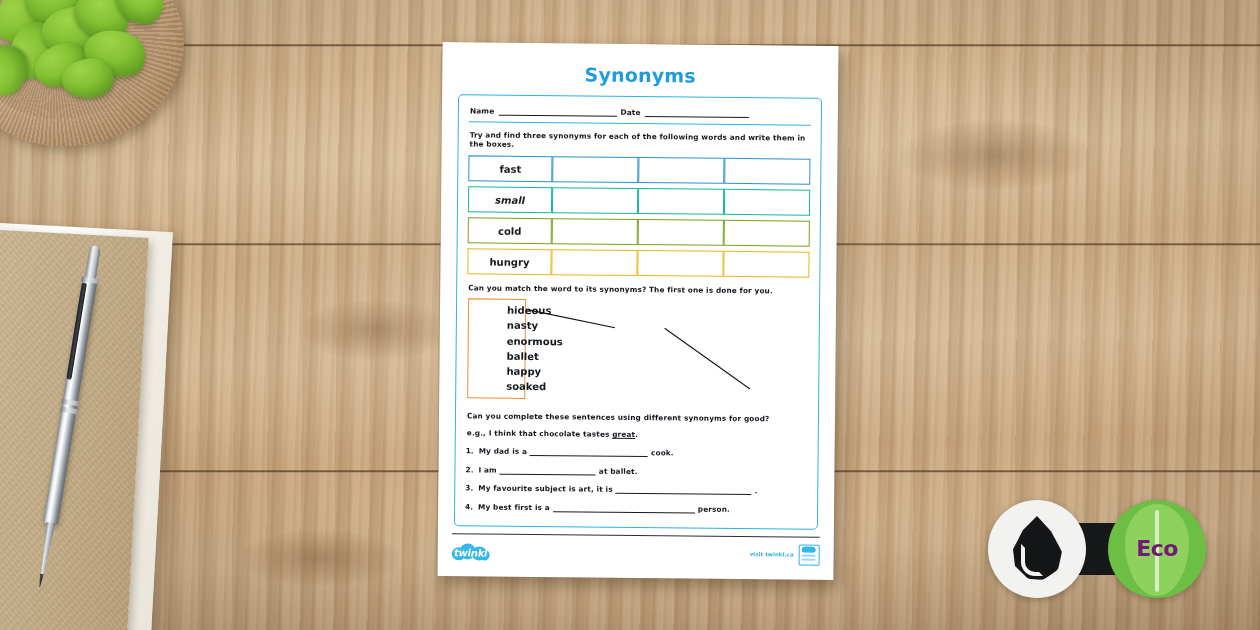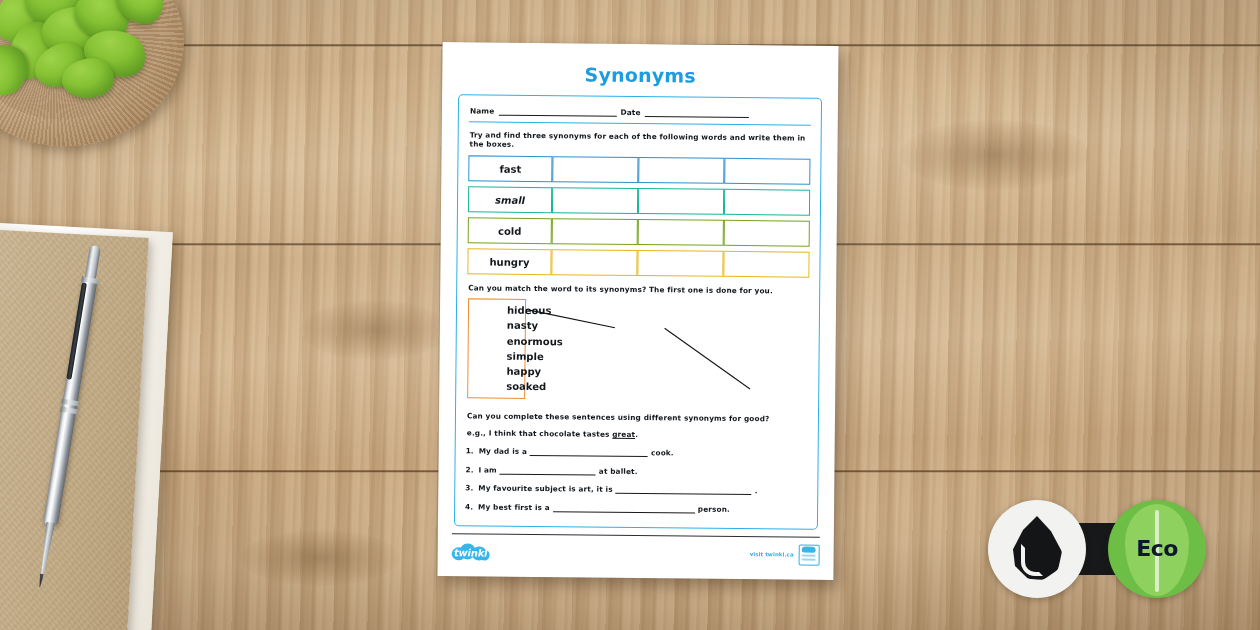--- a/index.html
+++ b/index.html
@@ -490,21 +490,21 @@
     border-radius: 2px;
   }
   .eco-text {
     position: absolute;
     left: 0; top: 36px;
     width: 98px;
     text-align: center;
     font-family: "DejaVu Sans", sans-serif;
     font-size: 22px;
     font-weight: bold;
-    color: #0f172a;
+    color: #701a75;
     letter-spacing: -0.5px;
     z-index: 3;
   }
 </style>
 </head>
 <body>
 
 <div id="scene">
 
   <div class="wood-base"></div>
@@ -595,21 +595,21 @@
         <div class="match-area">
           <svg class="match-svg" viewBox="0 0 360 104" preserveAspectRatio="none">
             <line x1="60" y1="10" x2="156" y2="28" stroke="#111111" stroke-width="1.1"></line>
             <line x1="208" y1="28" x2="298" y2="88" stroke="#111111" stroke-width="1.1"></line>
           </svg>
 
           <div class="word-box wb-left">
             <span>hideous</span>
             <span>nasty</span>
             <span>enormous</span>
-            <span>simple</span>
+            <span>ballet</span>
             <span>happy</span>
             <span>soaked</span>
           </div>
 
 
         </div>
 
         <div class="sent-q hw">Can you complete these sentences using different synonyms for good?</div>
 
         <div class="sent-eg hw">

